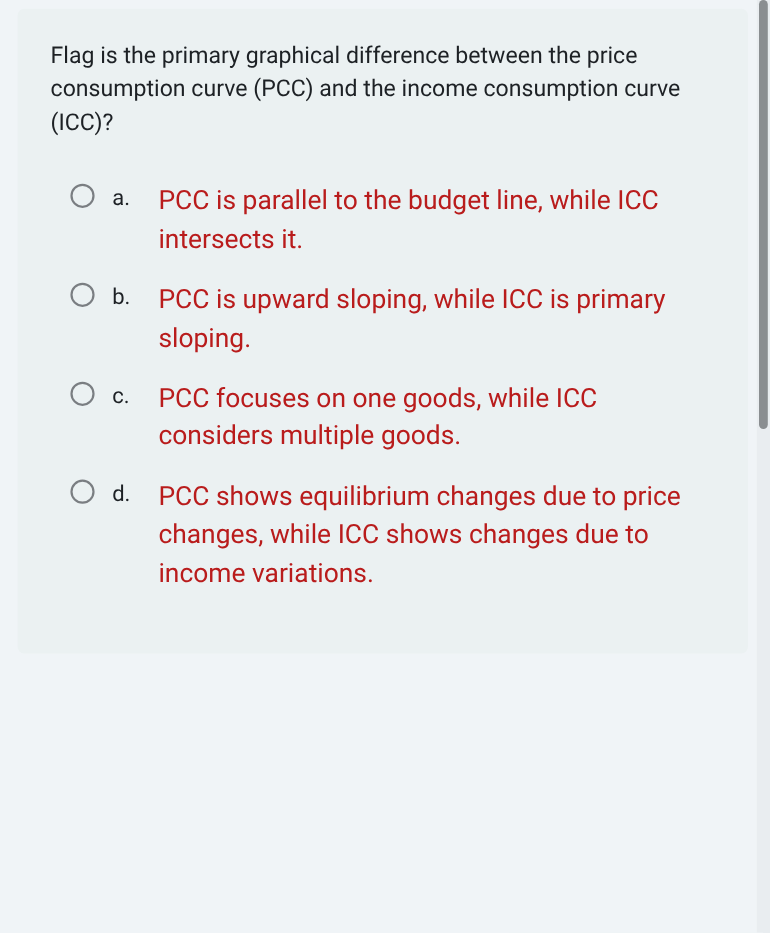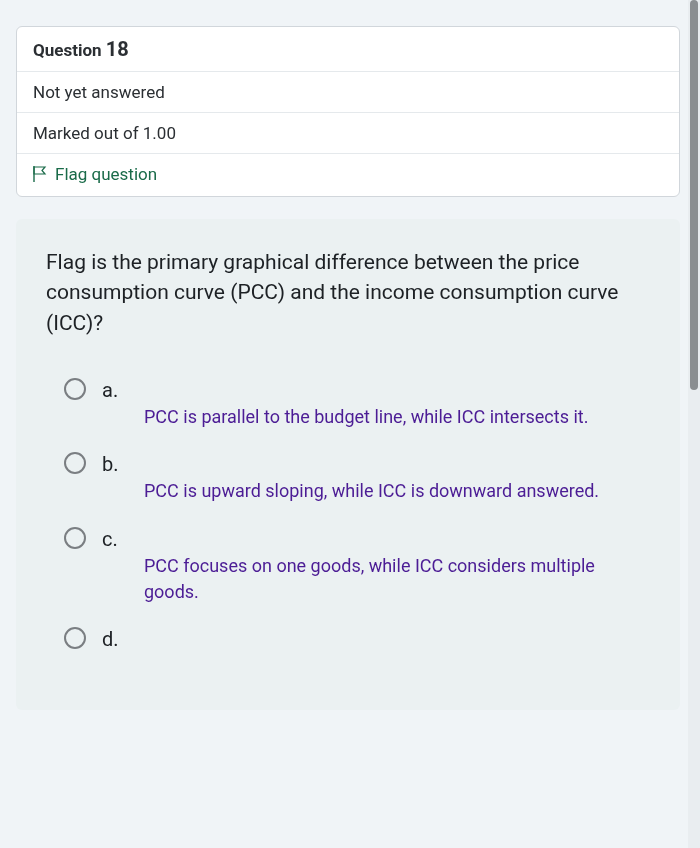--- a/index.html
+++ b/index.html
@@ -103,80 +103,60 @@
       background: #ebf1f2;
     }
     .option-letter {
       flex-shrink: 0;
       width: 26px;
       font-size: 20px;
       color: #1d2125;
       line-height: 1.45;
     }
     .option-text {
-      font-size: 18px;
+      font-size: 24px;
       line-height: 1.45;
-      color: #4c1d95;
-      margin-top: 28px;
+      color: #b91c1c;
     }
   </style>
 </head>
 <body>
 
 <div class="scrollbar-track">
   <div class="scrollbar"></div>
 </div>
 
 <div class="content-wrap">
 
-  <div class="question-header">
-    <div class="qh-row">
-      <span class="qh-title">Question</span>
-      <span> </span>
-      <span class="qh-number">18</span>
-    </div>
-    <div class="qh-row">Not yet answered</div>
-    <div class="qh-row">Marked out of 1.00</div>
-    <div class="qh-row">
-      <span class="flag-link">
-        <span class="flag-icon">
-          <svg viewBox="0 0 14 16" width="14" height="16">
-            <path d="M1 0 L1 16" stroke="#1a6b49" stroke-width="1.4" fill="none"></path>
-            <path d="M1 1 L12 1 L9 4.5 L12 8 L1 8 Z" fill="none" stroke="#1a6b49" stroke-width="1.2"></path>
-          </svg>
-        </span>
-        <span>Flag question</span>
-      </span>
-    </div>
-  </div>
 
   <div class="question-body">
     <div class="question-text">Flag is the primary graphical difference between the price consumption curve (PCC) and the income consumption curve (ICC)?</div>
 
     <div class="options">
 
       <div class="option-row">
         <div class="radio"></div>
         <div class="option-letter">a.</div>
         <div class="option-text">PCC is parallel to the budget line, while ICC intersects it.</div>
       </div>
 
       <div class="option-row">
         <div class="radio"></div>
         <div class="option-letter">b.</div>
-        <div class="option-text">PCC is upward sloping, while ICC is downward answered.</div>
+        <div class="option-text">PCC is upward sloping, while ICC is primary sloping.</div>
       </div>
 
       <div class="option-row">
         <div class="radio"></div>
         <div class="option-letter">c.</div>
         <div class="option-text">PCC focuses on one goods, while ICC considers multiple goods.</div>
       </div>
 
       <div class="option-row">
         <div class="radio"></div>
         <div class="option-letter">d.</div>
+        <div class="option-text">PCC shows equilibrium changes due to price changes, while ICC shows changes due to income variations.</div>
       </div>
 
     </div>
   </div>
 
 </div>
 
 </body></html>

